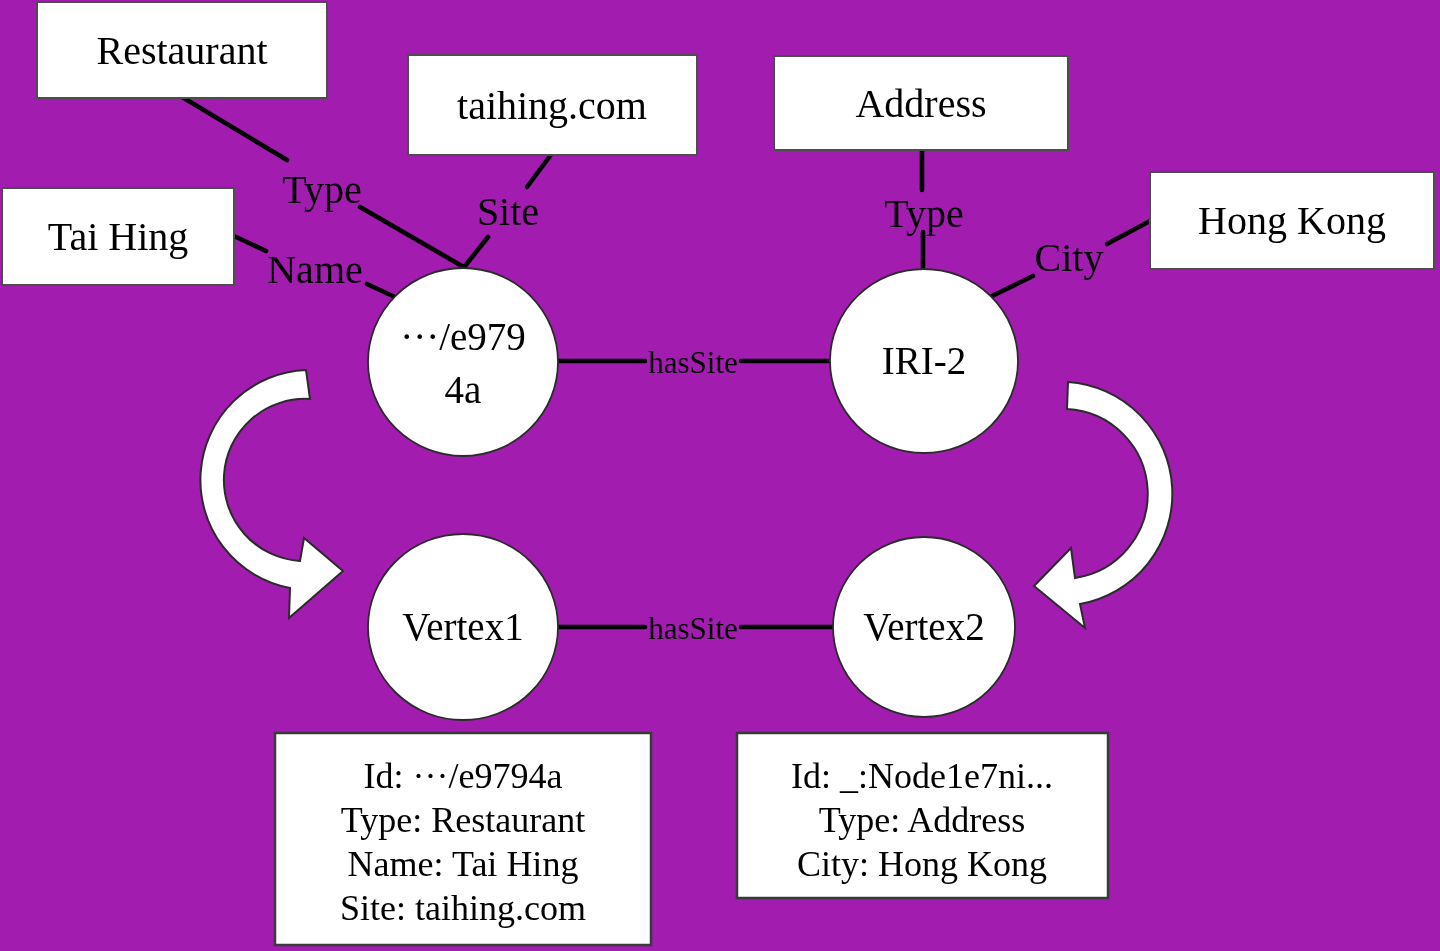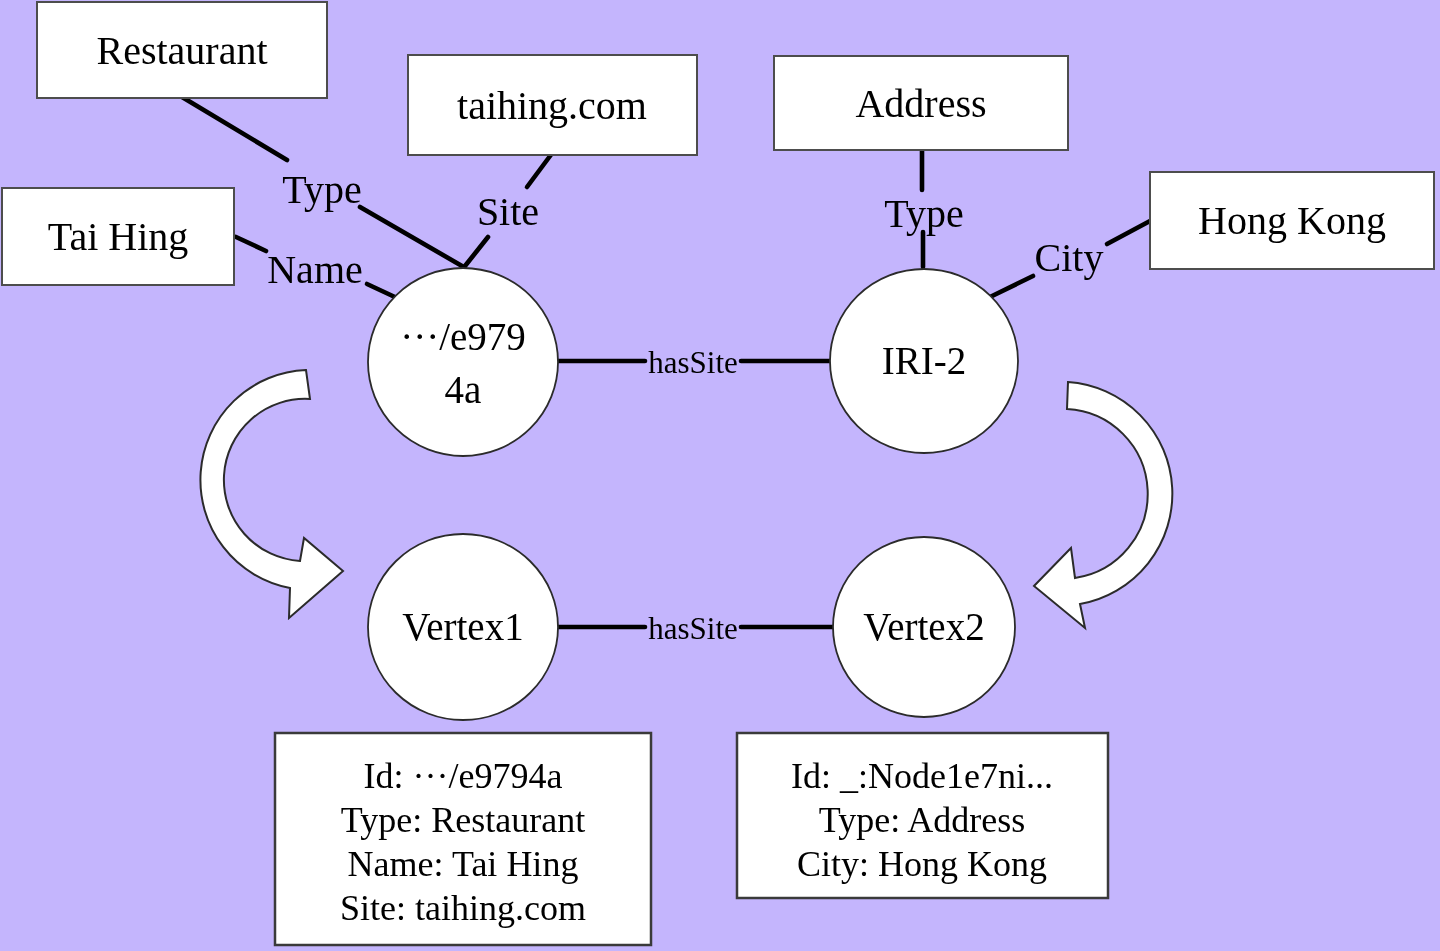--- a/index.html
+++ b/index.html
@@ -4,21 +4,21 @@
 <style>
   html, body {
     margin: 0;
     padding: 0;
     background: #ffffff;
   }
   .stage {
     width: 1440px;
     height: 951px;
     position: relative;
-    background: #c4b5fd;
+    background: #a21caf;
     overflow: hidden;
     text-align: center;
   }
   svg { display: block; }
   .lit-box {
     fill: #ffffff;
     stroke: #4d4d4d;
     stroke-width: 2;
   }
   .prop-box {

